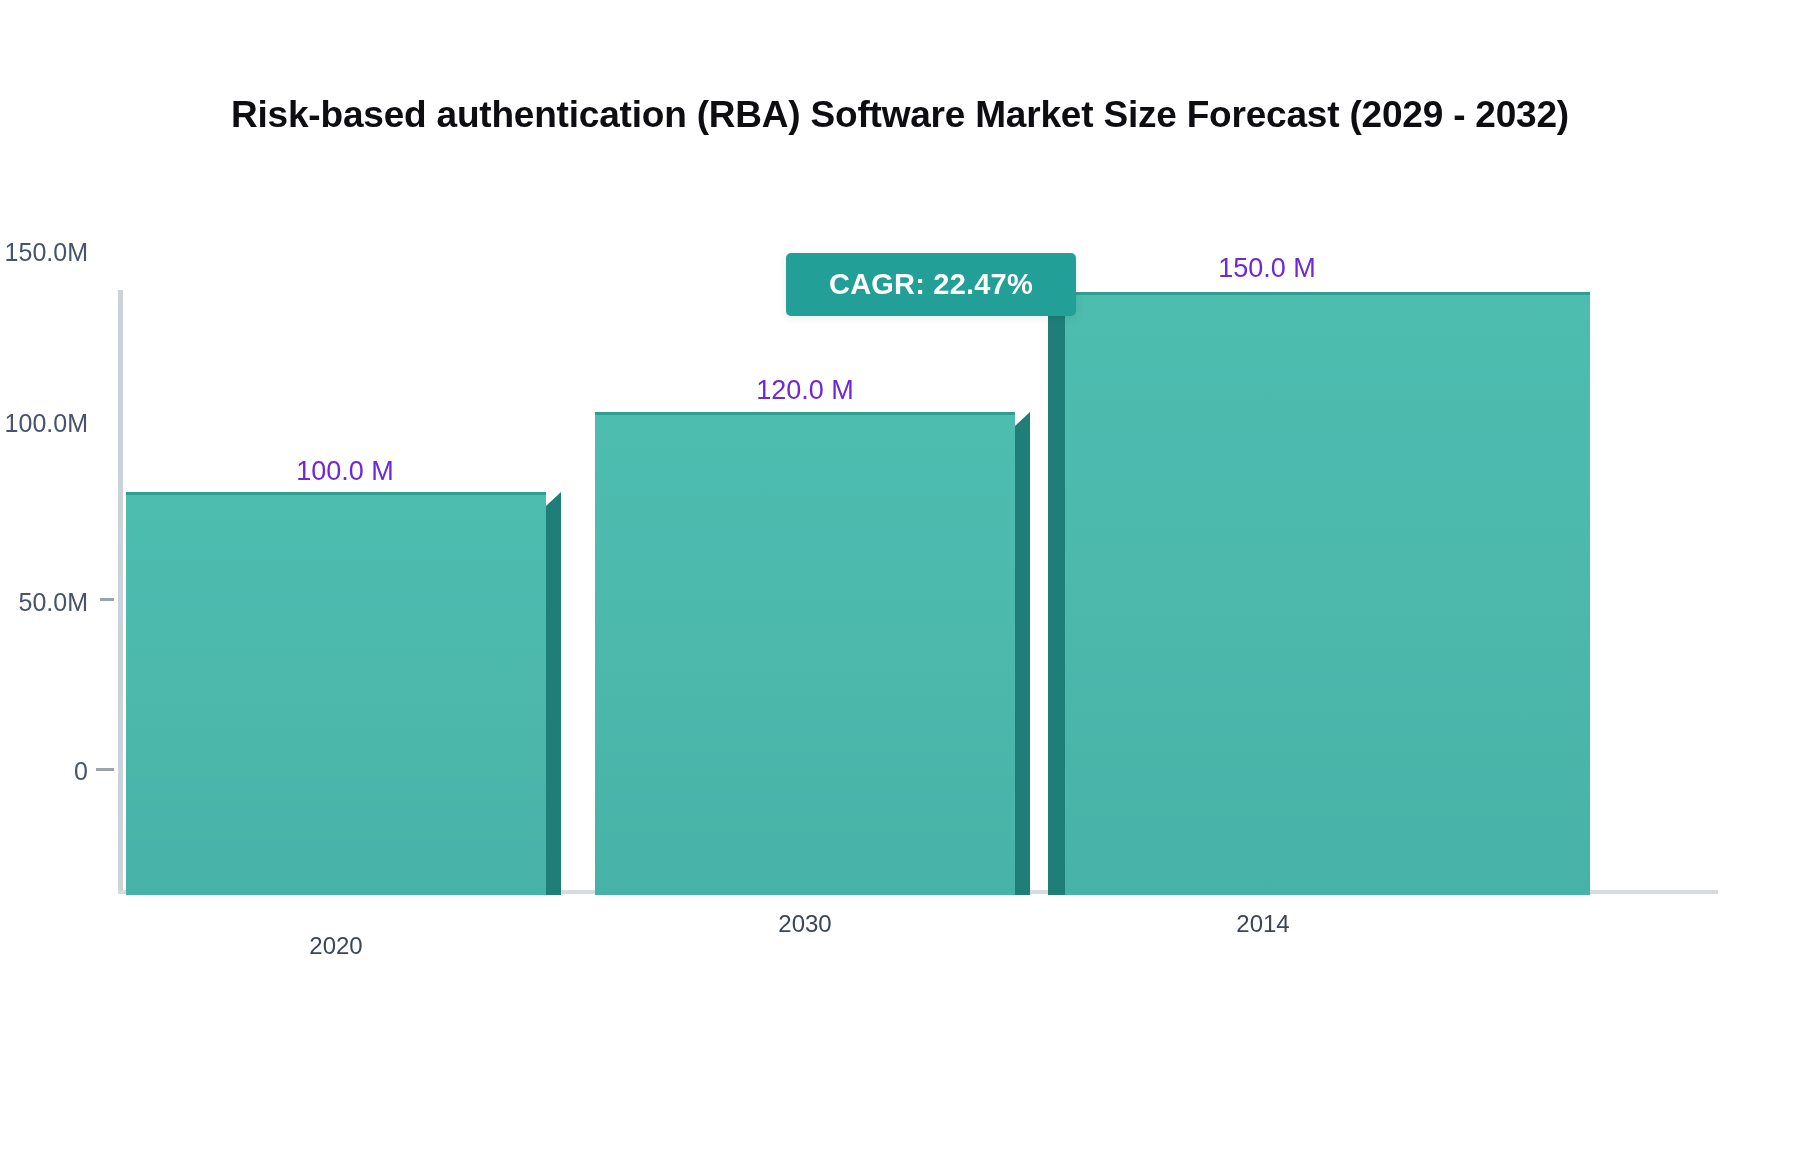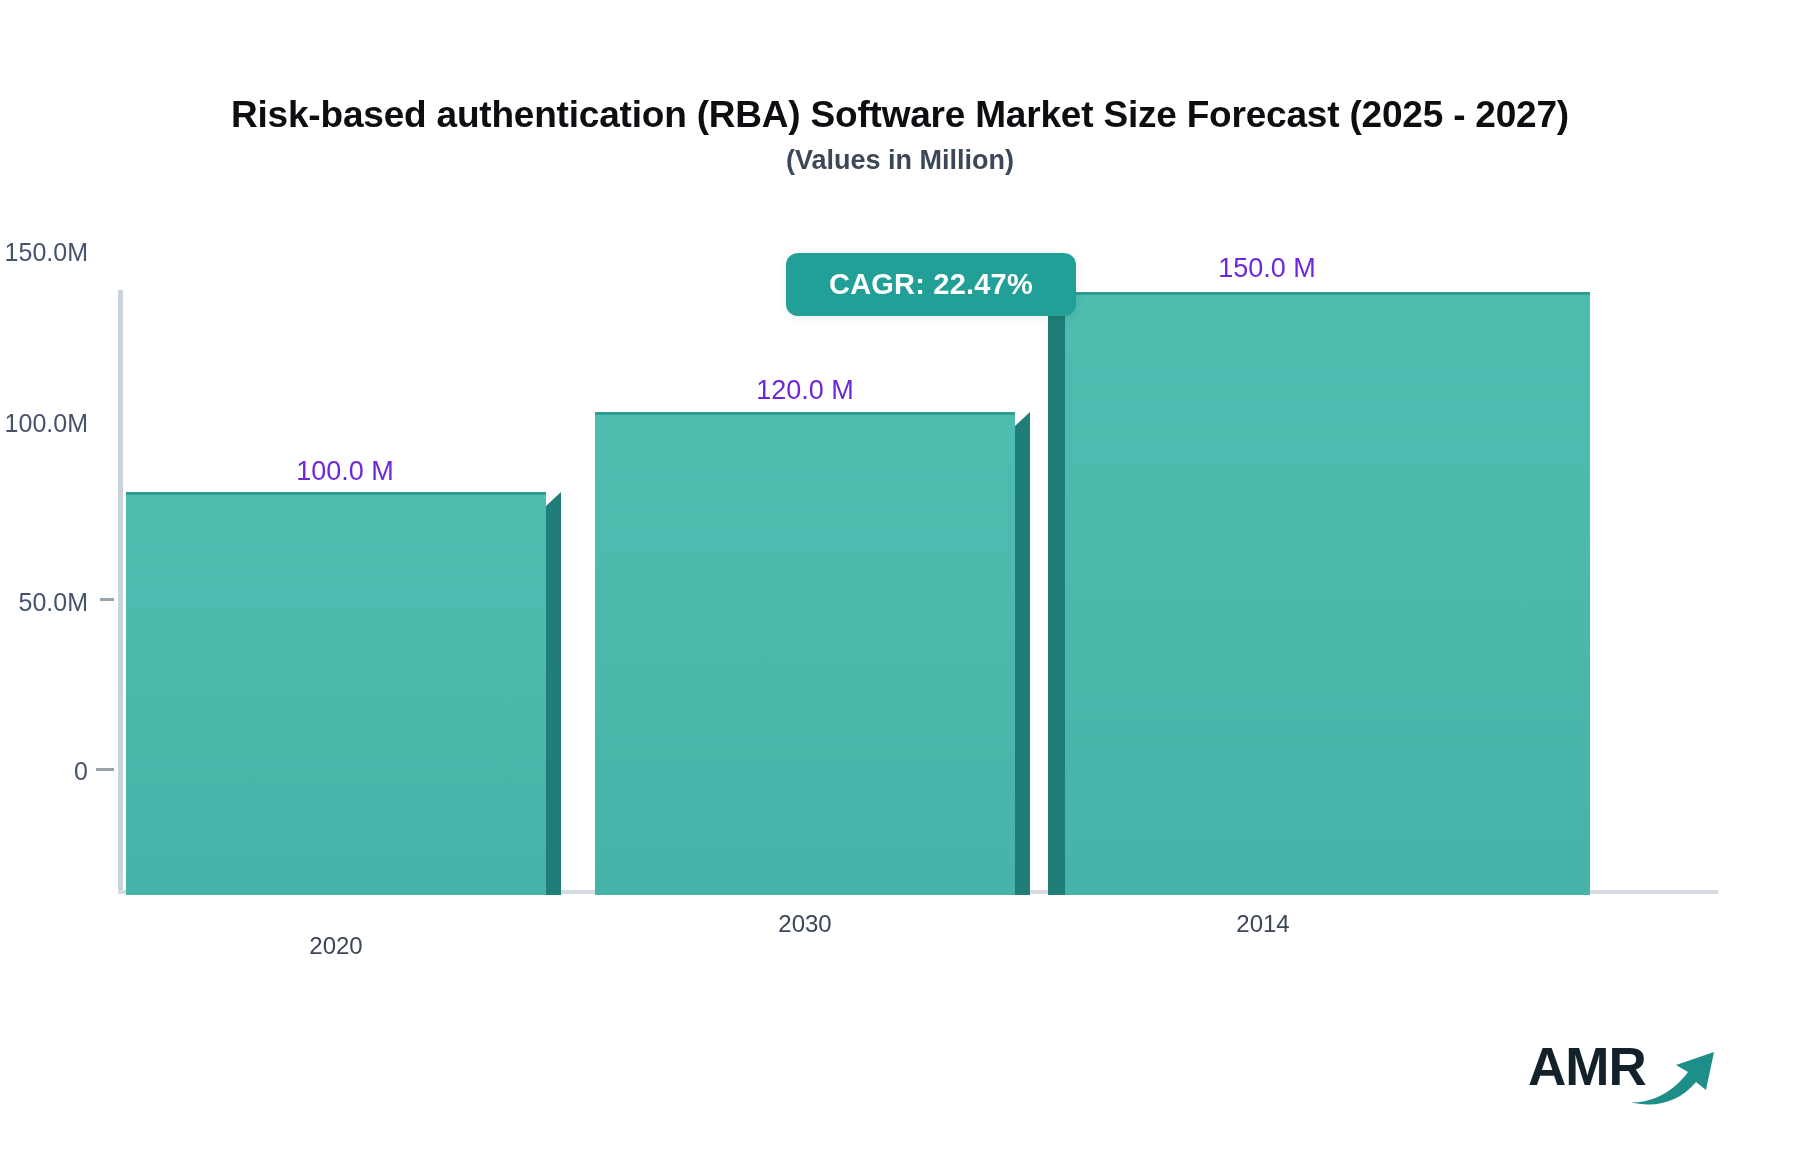--- a/index.html
+++ b/index.html
@@ -46,21 +46,21 @@
   }
 
   
   #cagr-badge {
     position: absolute;
     left: 786px;
     top: 253px;
     width: 290px;
     height: 63px;
     background: #22a098;
-    border-radius: 12px;
+    border-radius: 5px;
     display: flex;
     align-items: center;
     justify-content: center;
     box-shadow: 0 2px 10px rgba(0,0,0,0.08);
     z-index: 40;
   }
   #cagr-badge .badge-text {
     color: #ffffff;
     font-size: 29px;
     font-weight: bold;
@@ -192,23 +192,22 @@
     position: absolute;
     left: 100px;
     top: 8px;
   }
 </style>
 </head>
 <body>
 
 <div id="page">
 
-  <div id="chart-title">Risk-based authentication (RBA) Software Market Size Forecast (2025 - 2027)</div>
-
-  <div id="chart-subtitle">(Values in Million)</div>
+  <div id="chart-title">Risk-based authentication (RBA) Software Market Size Forecast (2029 - 2032)</div>
+
 
   <div id="cagr-badge">
     <span class="badge-text">CAGR: 22.47%</span>
   </div>
 
   <div id="y-axis-line"></div>
   <div id="x-axis-line"></div>
 
   <div class="y-tick" style="top:238px;">150.0M</div>
   <div class="y-tick" style="top:409px;">100.0M</div>
@@ -244,20 +243,14 @@
   </div>
 
   <div class="bar-value" style="left:250px; top:456px; width:190px;">100.0 M</div>
   <div class="bar-value" style="left:710px; top:375px; width:190px;">120.0 M</div>
   <div class="bar-value" style="left:1172px; top:253px; width:190px;">150.0 M</div>
 
   <div class="x-tick" style="left:241px; width:190px;margin-top:22px;">2020</div>
   <div class="x-tick" style="left:710px; width:190px;">2030</div>
   <div class="x-tick" style="left:1168px; width:190px;">2014</div>
 
-  <div id="amr-logo">
-    <span class="amr-text">AMR</span>
-    <svg width="90" height="62" viewBox="0 0 90 62">
-      <path d="M2 56 C 20 58, 44 48, 60 26 L 48 19 L 86 6 L 78 44 L 68 36 C 50 58, 24 62, 2 56 Z" fill="#1d8e88"></path>
-    </svg>
-  </div>
 
 </div>
 
 </body></html>

